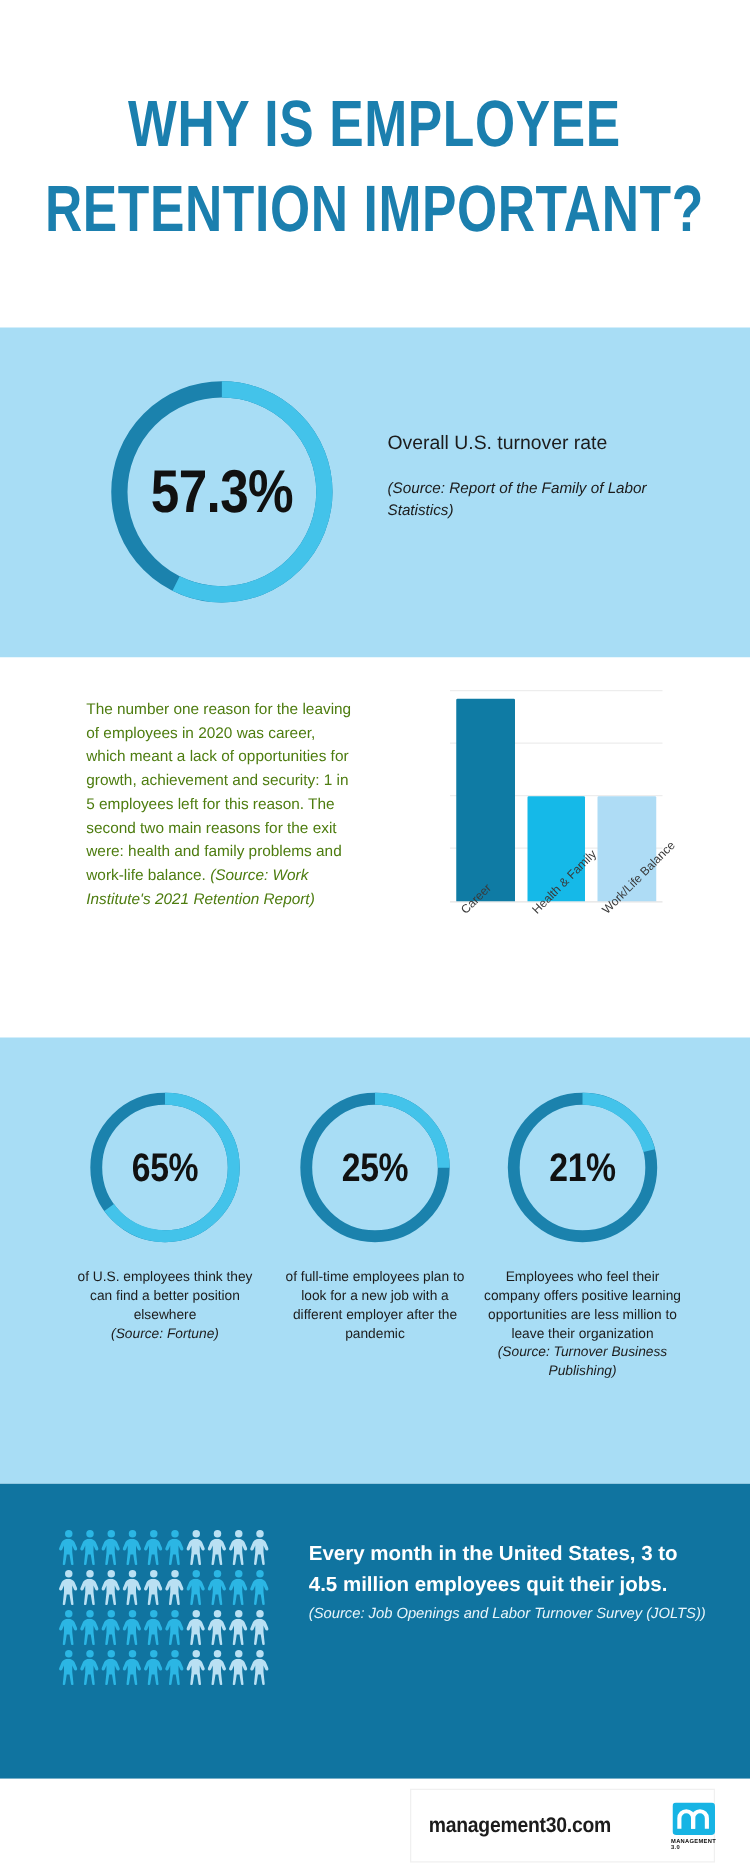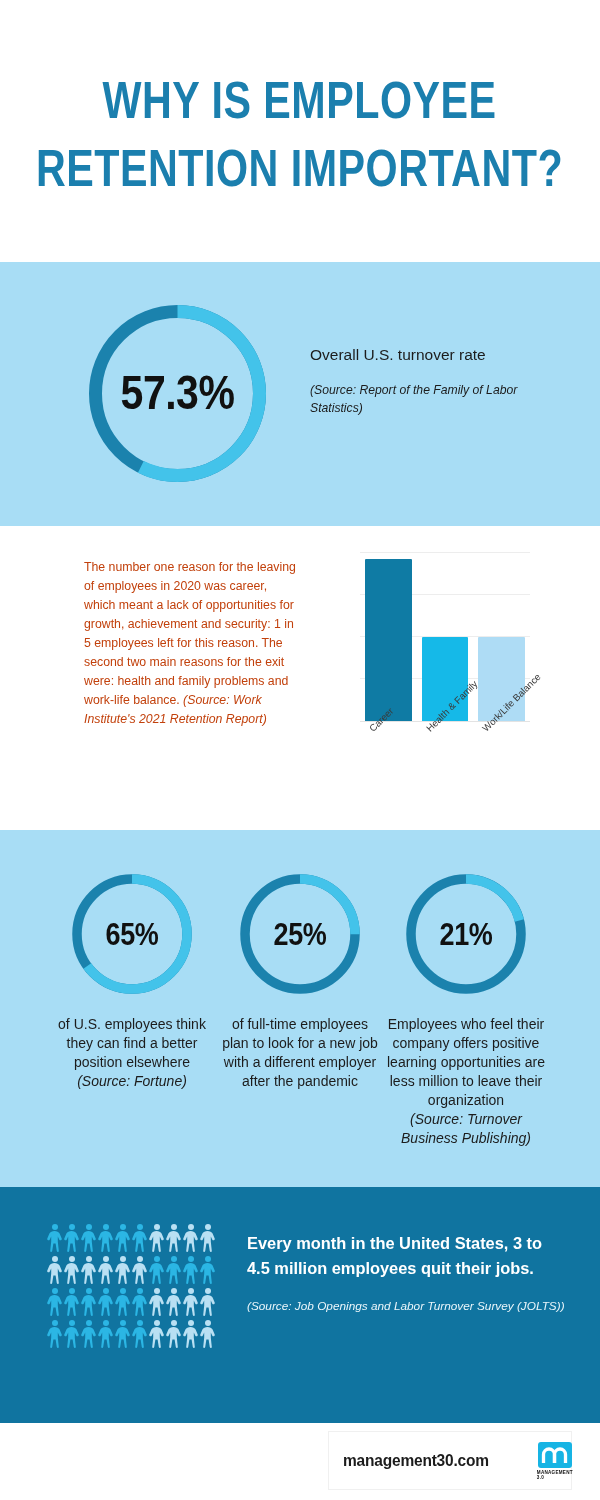--- a/index.html
+++ b/index.html
@@ -48,22 +48,22 @@
   .d1-text { position:absolute; left:310px; top:345px; width:250px; }
   .d1-head { font-size:15.5px; color:#1c1c1c; line-height:1.3; }
   .d1-src { margin-top:17px; font-size:12.2px; font-style:italic; color:#1c1c1c; line-height:1.45; }
 
   
   .sec-bars {
     position:absolute; left:0; top:526px; width:600px; height:304px;
     background:#ffffff;
   }
   .para {
-    position:absolute; left:84px; top:558px; width:218px;
-    font-size:12.3px; line-height:1.55; color:#c2410c;
+    position:absolute; left:69px; top:558px; width:218px;
+    font-size:12.3px; line-height:1.55; color:#4d7c0f;
   }
   .para .src { font-style:italic; }
 
   .chart { position:absolute; left:360px; top:552px; width:170px; height:170px; }
   .gridline { position:absolute; left:0; width:170px; height:1px; background:#ededed; }
   .axis-base { position:absolute; left:0; bottom:0; width:170px; height:1px; background:#e3e3e3; }
   .bar { position:absolute; bottom:1px; border-radius:1px 1px 0 0; }
   .xlabels { position:absolute; left:360px; top:726px; width:190px; height:70px; }
   .xlab {
     position:absolute; top:0;
@@ -80,40 +80,40 @@
   }
   .dcol { position:absolute; top:872px; width:160px; }
   .dcol .ring { position:relative; width:124px; height:124px; margin:0 auto; }
   .dcol .ring .val {
     position:absolute; inset:0; display:flex; align-items:center; justify-content:center;
     font-size:27px; font-weight:bold; color:#111111; letter-spacing:-0.3px;
     transform:scaleY(1.18);
   }
   .dcol .cap {
     margin-top:19px; text-align:center;
-    font-size:14px; line-height:1.36; color:#1c1c1c;
+    font-size:11px; line-height:1.36; color:#1c1c1c;
   }
   .dcol .cap .src { font-style:italic; display:block; }
 
   
   .sec-dark {
     position:absolute; left:0; top:1187px; width:600px; height:236px;
     background:#1074a0;
   }
   .people { position:absolute; left:47px; top:1224px; width:176px; }
   .prow { display:flex; gap:2px; margin-bottom:4px; }
   .person { width:15px; height:28px; position:relative; }
   .person .head { position:absolute; left:4.5px; top:0; width:6px; height:6px; border-radius:50%; }
   .person .body { position:absolute; left:0; top:7px; width:15px; height:21px; }
   .dark-text { position:absolute; left:247px; top:1231px; width:320px; }
   .dark-head {
     font-size:16.4px; font-weight:bold; color:#ffffff; line-height:1.55;
   }
   .dark-src {
-    margin-top:16px; font-size:11.8px; font-style:italic; color:#eaf6fb; line-height:1.45;
+    font-size:11.8px; font-style:italic; color:#eaf6fb; line-height:1.45;
   }
 
   
   .footer {
     position:absolute; left:0; top:1423px; width:600px; height:77px;
     background:#ffffff;
   }
   .footer-inner {
     position:absolute; left:328px; top:1431px; width:244px; height:59px;
     background:#ffffff; border:1px solid #f0f0f0;

